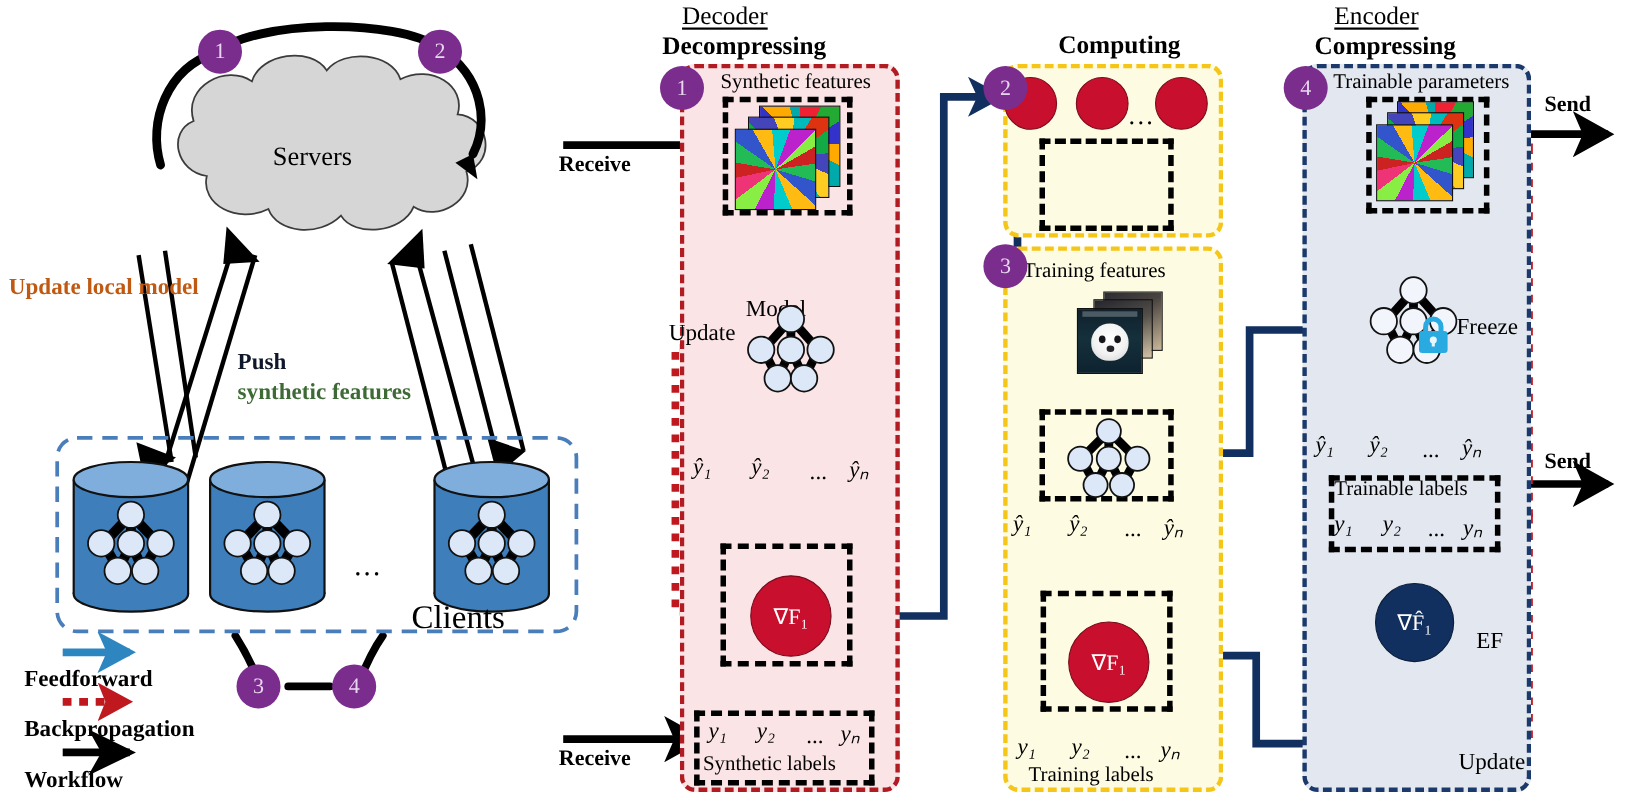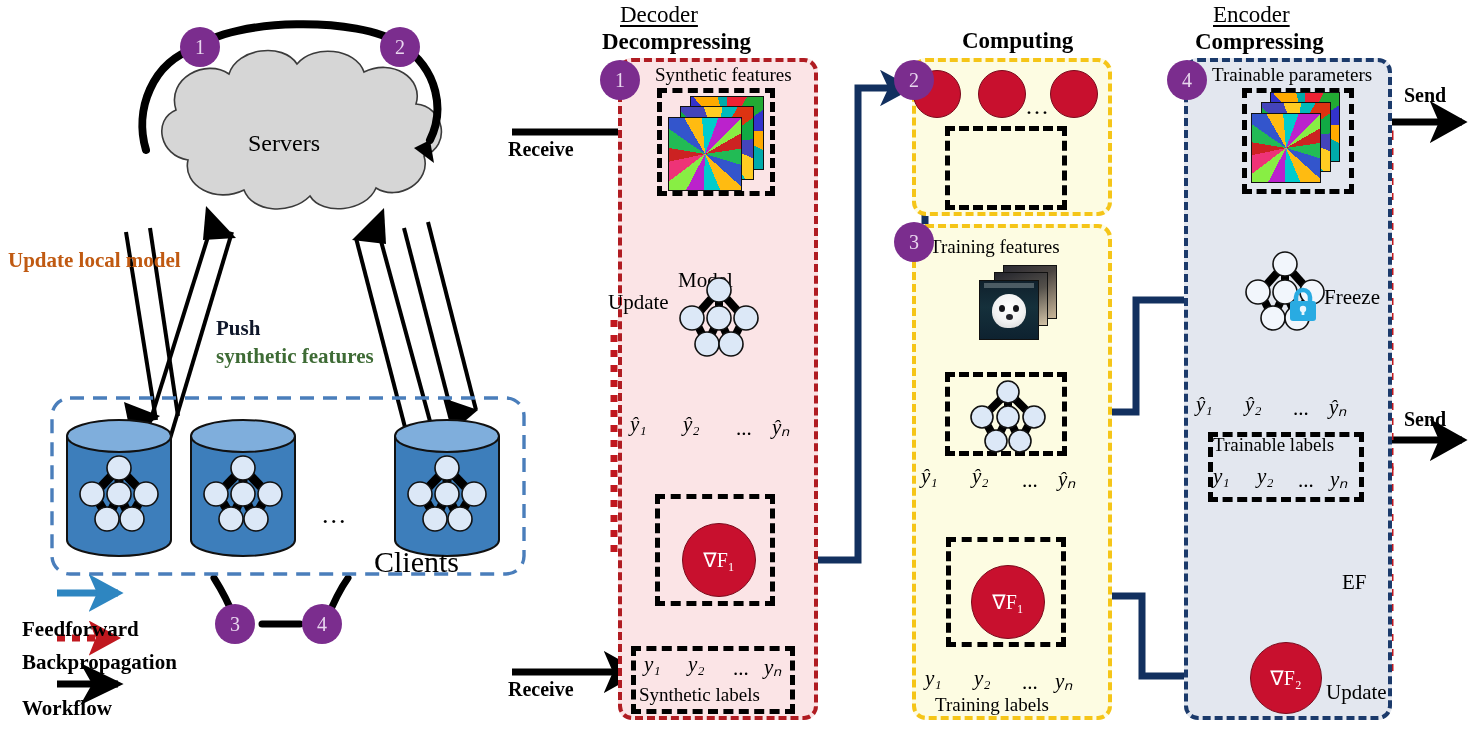--- a/index.html
+++ b/index.html
@@ -258,21 +258,21 @@
           <circle cx="80" cy="76" r="12"></circle>
         <circle cx="41" cy="101" r="12"></circle>
           <circle cx="66" cy="101" r="12"></circle>
       </g>
     </svg>
   </div>
 
   <div class="t lbl" style="left:322px;top:500px;font-size:26px;letter-spacing:2px;">...</div>
   <div class="t lbl" style="left:355px;top:545px;font-size:30px;margin-left:19px;">Clients</div>
 
-  <div class="t legend-txt" style="left:22px;top:605px;margin-top:12px;">Feedforward</div>
+  <div class="t legend-txt" style="left:22px;top:605px;">Feedforward</div>
   <div class="t legend-txt" style="left:22px;top:650px;">Backpropagation</div>
   <div class="t legend-txt" style="left:22px;top:696px;">Workflow</div>
 
   <div class="t title-ul" style="left:620px;top:2px;">Decoder</div>
   <div class="t title-pl" style="left:602px;top:29px;">Decompressing</div>
 
   <div class="panel panel-dec" style="left:618px;top:58px;width:200px;height:662px;"></div>
 
   <div class="badge" style="left:600px;top:60px;width:40px;height:40px;">1</div>
 
@@ -452,18 +452,18 @@
   <div class="t lbl" style="left:1293px;top:396px;">...</div>
   <div class="t mathv" style="left:1329px;top:392px;">ŷₙ</div>
 
   <div class="dbox" style="left:1208px;top:432px;width:156px;height:70px;"></div>
   <div class="t lblsm" style="left:1213px;top:434px;text-align:center;">Trainable labels</div>
   <div class="t mathv" style="left:1213px;top:464px;">y₁</div>
   <div class="t mathv" style="left:1257px;top:464px;">y₂</div>
   <div class="t lbl" style="left:1298px;top:468px;">...</div>
   <div class="t mathv" style="left:1330px;top:464px;">yₙ</div>
 
+  <div class="circ navy" style="left:1250px;top:530px;width:70px;height:70px;font-size:20px;">∇F̂₁</div>
   <div class="t lbl" style="left:1342px;top:570px;">EF</div>
 
-  <div class="circ red" style="left:1250px;top:642px;width:70px;height:70px;font-size:20px;">∇F₂</div>
   <div class="t lbl" style="left:1326px;top:680px;">Update</div>
 
 </div>
 
 </body></html>

